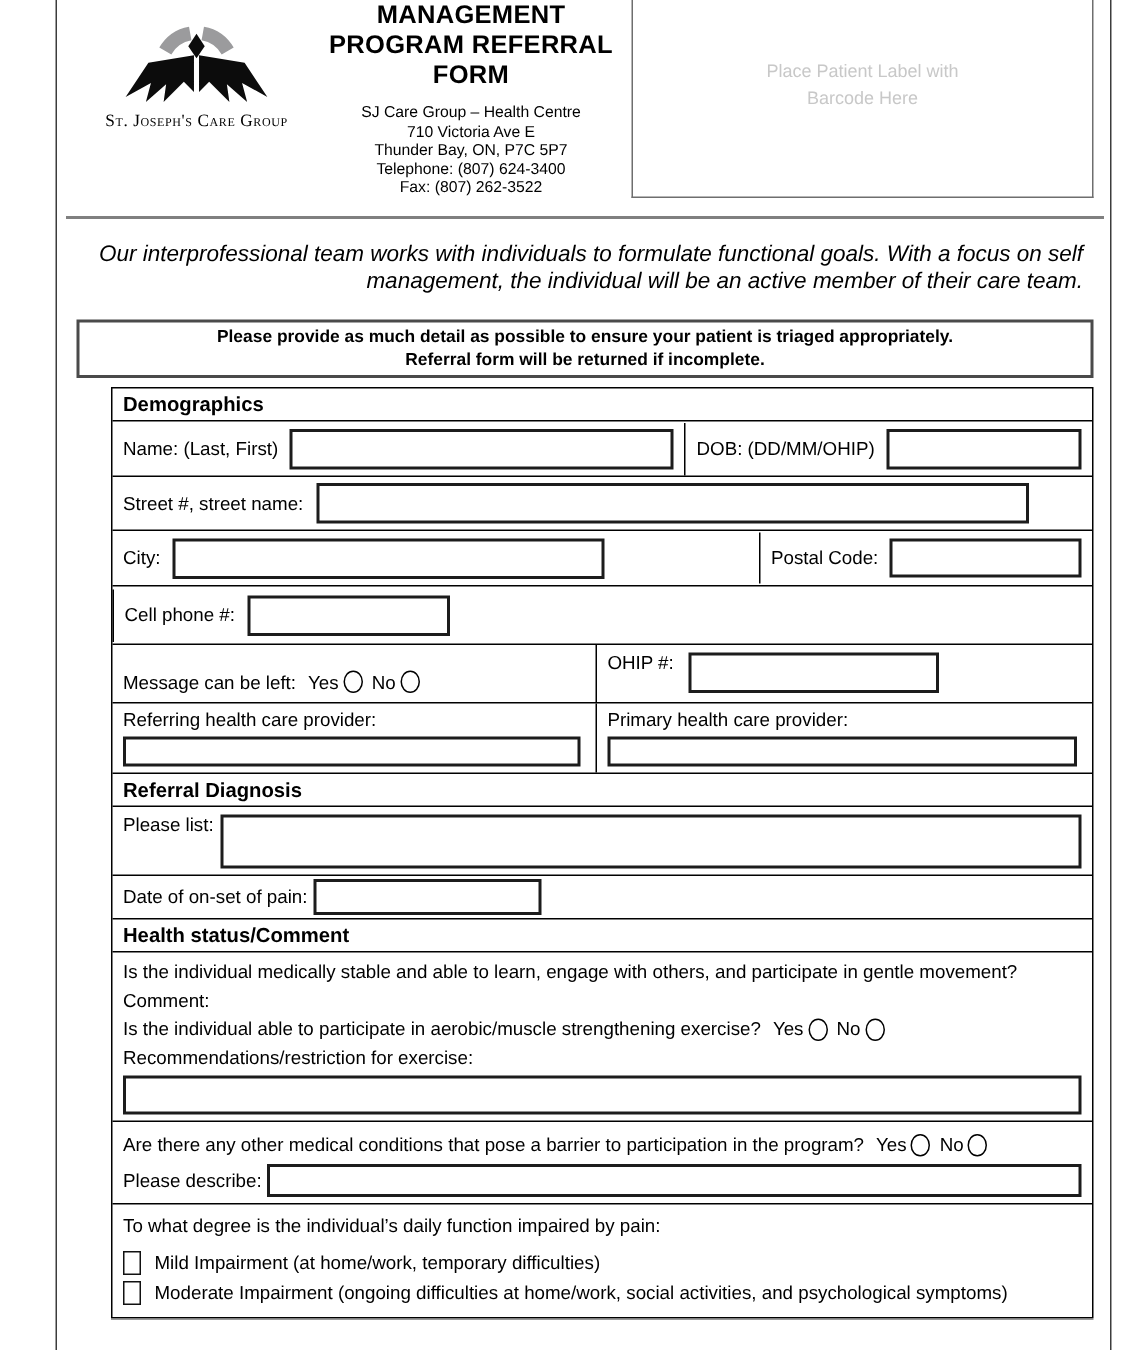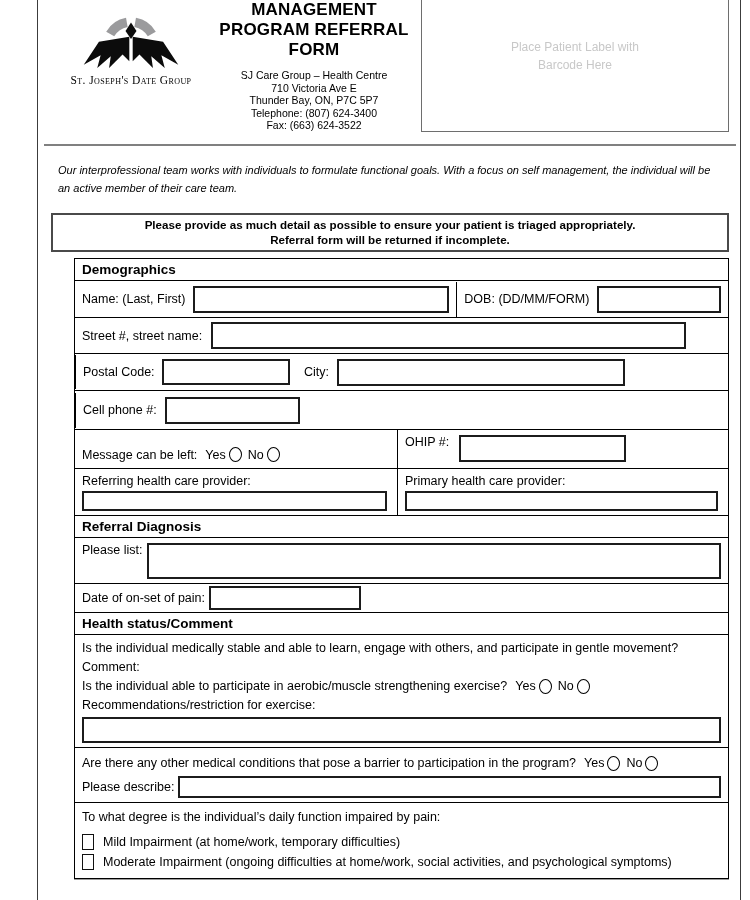--- a/index.html
+++ b/index.html
@@ -17,22 +17,22 @@
                 font-size:11.5px;letter-spacing:0.4px;margin-top:2px;white-space:nowrap;}
   .title-block{width:206px;text-align:center;}
   .title-line{font-weight:bold;font-size:17px;line-height:20px;letter-spacing:0.2px;}
   .address{margin-top:9px;font-size:10.5px;line-height:12.6px;}
   .patient-box{margin-left:auto;width:308px;height:132px;border:1px solid #6e6e6e;border-top:none;
                box-sizing:border-box;text-align:center;padding-top:38px;
                font-size:12px;line-height:18px;color:#c8c8c8;}
 
   .gray-rule{height:2px;background:#808080;border:none;margin:12px -7px 0 -7px;}
 
-  .intro{margin:15px auto 16px auto;width:664px;text-align:left;font-style:italic;
-         font-size:11px;line-height:18px;}
+  .intro{margin:15px auto 16px auto;width:664px;text-align:right;font-style:italic;
+         font-size:15px;line-height:18px;}
 
   .notice-box{margin-top:11px;border:2px solid #4a4a4a;text-align:center;
               font-weight:bold;font-size:11.6px;line-height:14.5px;padding:3px 4px;}
 
   
   .form-table{margin-top:6px;border:1px solid #000;box-shadow:0 1px 0 #9a9a9a;margin-left:23px;}
   .row{display:flex;border-top:1px solid #000;box-sizing:border-box;align-items:center;}
   .row:first-child{border-top:none;}
   .sec-header{font-weight:bold;font-size:13.5px;padding:3px 7px;min-height:21px;box-sizing:border-box;
               display:block;}
@@ -60,32 +60,32 @@
 
     <div class="header">
       <div class="logo-block">
         <svg width="128" height="54" viewBox="0 0 120 64">
           <path fill="#9b9b9d" d="M30.6,21 A34,34 0 0 1 54.1,4.5 L56,15.3 A23,23 0 0 0 40.1,26.5 Z"></path>
           <path fill="#9b9b9d" d="M89.4,21 A34,34 0 0 0 65.9,4.5 L64,15.3 A23,23 0 0 1 79.9,26.5 Z"></path>
           <path fill="#0c0c0c" d="M60,10 L66.5,20 L60,29.5 L53.5,20 Z"></path>
           <path fill="#0c0c0c" d="M58,27 L22,33 L4,60 L24,49 L20,64 L36,50 L34,64 L50,48 L58,56 Z"></path>
           <path fill="#0c0c0c" d="M62,27 L98,33 L116,60 L96,49 L100,64 L84,50 L86,64 L70,48 L62,56 Z"></path>
         </svg>
-        <div class="logo-caption">St. Joseph's Date Group</div>
+        <div class="logo-caption">St. Joseph's Care Group</div>
       </div>
       <div class="title-block">
         <div class="title-line">MANAGEMENT</div>
         <div class="title-line">PROGRAM REFERRAL</div>
         <div class="title-line">FORM</div>
         <div class="address">
           <div>SJ Care Group – Health Centre</div>
           <div>710 Victoria Ave E</div>
           <div>Thunder Bay, ON, P7C 5P7</div>
           <div>Telephone: (807) 624-3400</div>
-          <div>Fax: (663) 624-3522</div>
+          <div>Fax: (807) 262-3522</div>
         </div>
       </div>
       <div class="patient-box">
         <div>Place Patient Label with</div>
         <div>Barcode Here</div>
       </div>
     </div>
 
     <hr class="gray-rule">
 
@@ -101,40 +101,40 @@
       <div class="row">
           <span class="sec-header">Demographics</span>
         </div>
 
       <div class="row" style="min-height:37px;">
         <div class="cell" style="width:58.4%;">
           <span class="lbl">Name:  (Last, First)</span>
           <span class="ibox" style="width:262px;margin-left:7px;"></span>
         </div>
         <div class="cell rb" style="width:41.6%;">
-          <span class="lbl">DOB: (DD/MM/FORM)</span>
+          <span class="lbl">DOB: (DD/MM/OHIP)</span>
           <span class="ibox" style="width:142px;margin-left:8px;"></span>
         </div>
       </div>
 
       <div class="row" style="min-height:34px;">
         <div class="cell" style="width:100%;">
           <span class="lbl">Street #, street name:</span>
           <span class="ibox" style="width:475px;margin-left:9px;"></span>
         </div>
       </div>
 
       <div class="row" style="min-height:37px;">
+        <div class="cell" style="width:66%;">
+          <span class="lbl">City:</span>
+          <span class="ibox" style="width:288px;margin-left:8px;"></span>
+        </div>
         <div class="cell rb" style="width:34%;">
           <span class="lbl">Postal Code:</span>
           <span class="ibox" style="width:132px;height:26px;margin-left:7px;"></span>
-        </div>
-        <div class="cell" style="width:66%;">
-          <span class="lbl">City:</span>
-          <span class="ibox" style="width:288px;margin-left:8px;"></span>
         </div>
       </div>
 
       <div class="row" style="min-height:39px;">
         <div class="cell rb" style="width:50.7%;">
           <span class="lbl">Cell phone #:</span>
           <span class="ibox" style="width:135px;margin-left:8px;"></span>
         </div>
       </div>
 

